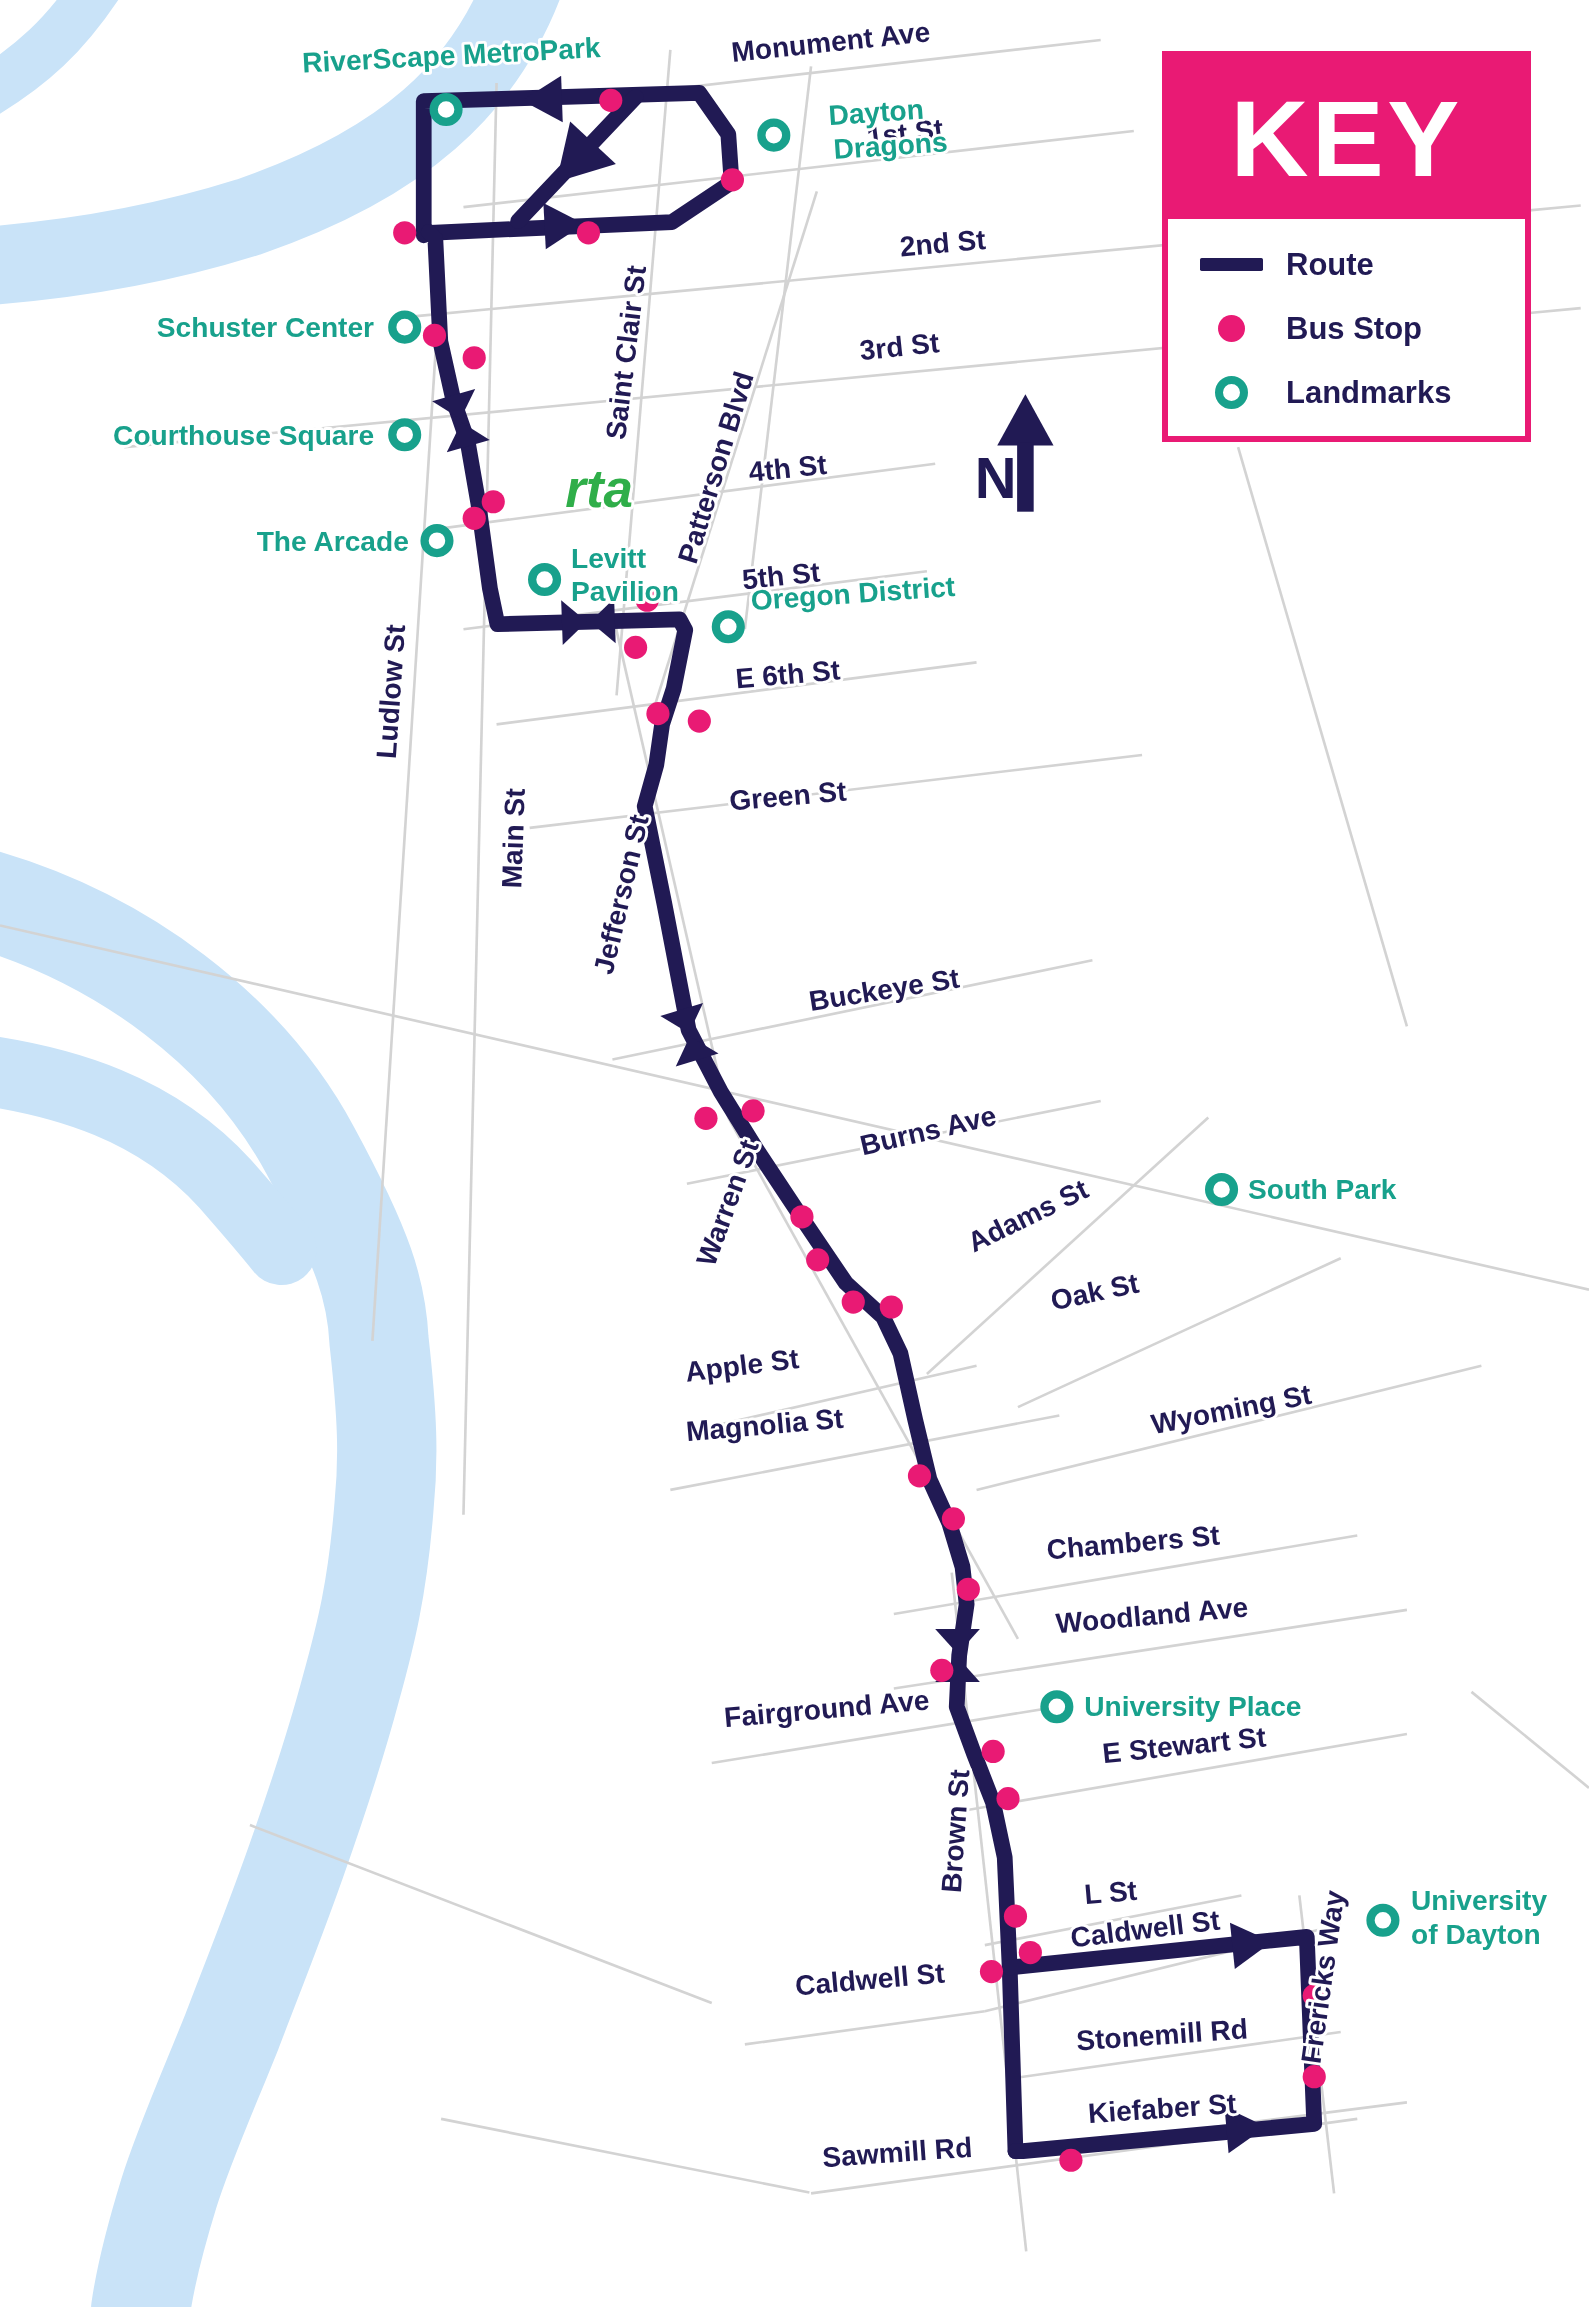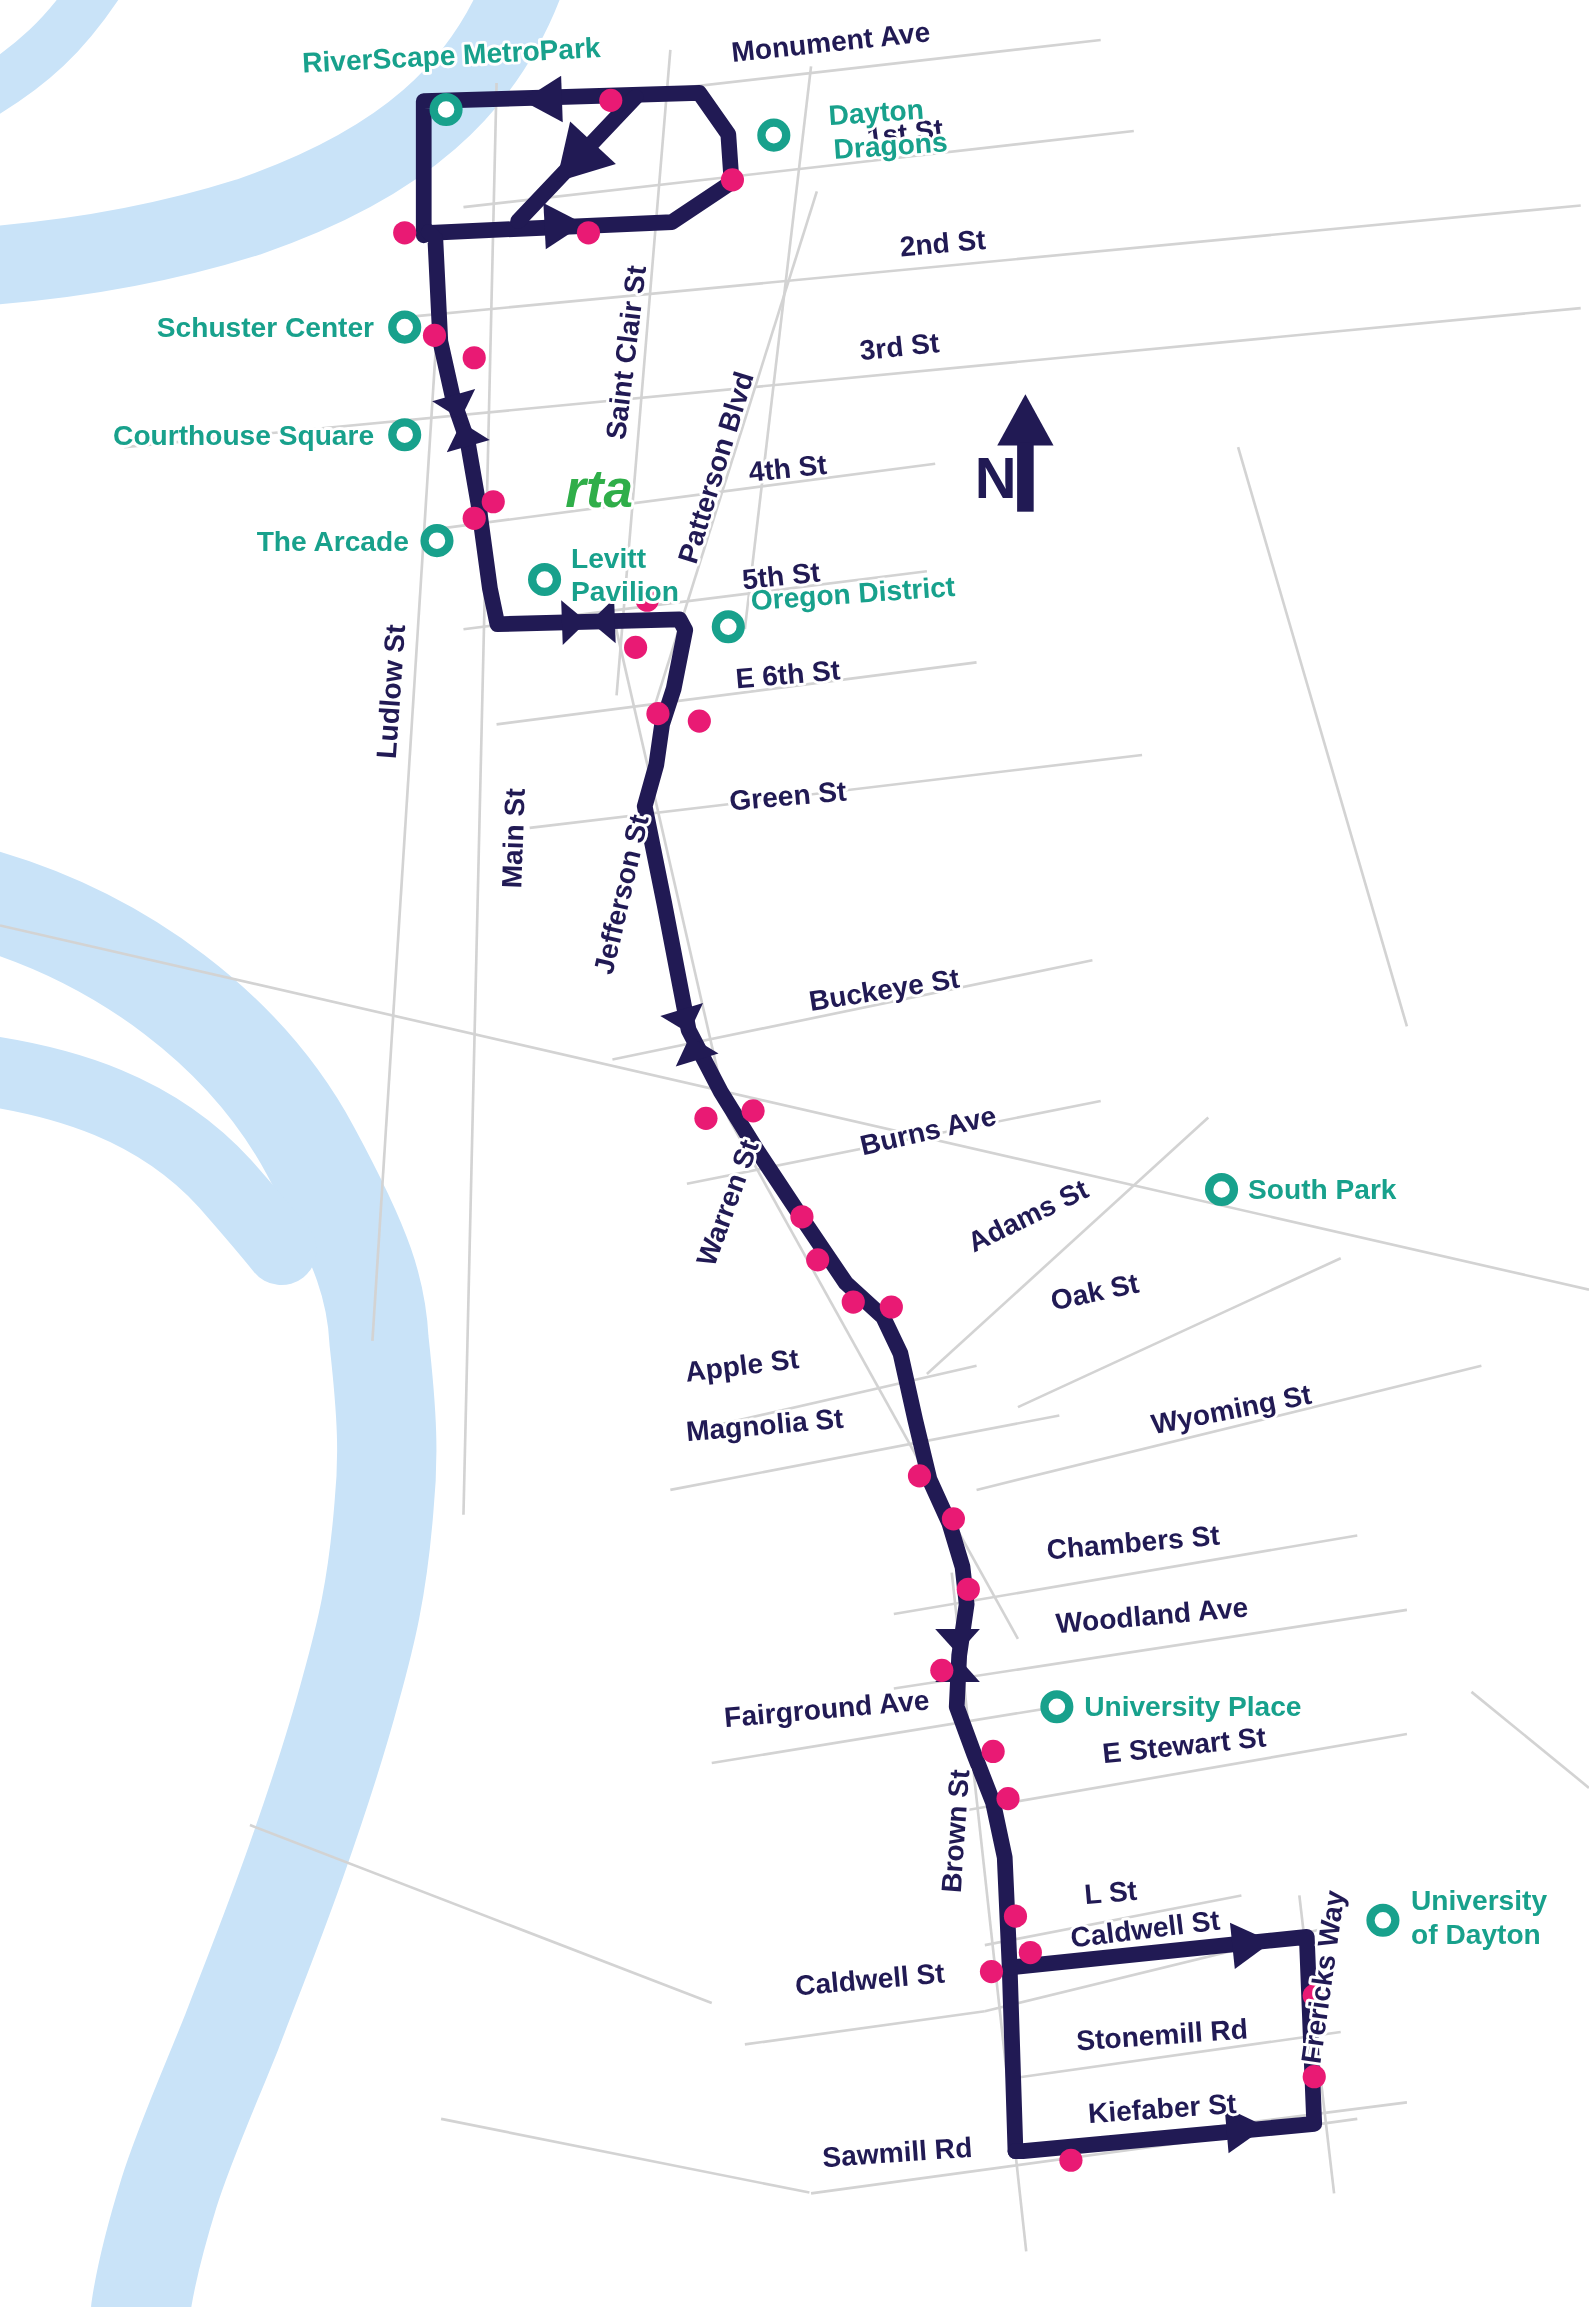--- a/index.html
+++ b/index.html
@@ -203,14 +203,39 @@
       <text x="1705" y="2308" fill="#18A18C" font-size="34" font-weight="bold" text-anchor="start" transform="rotate(0 1705 2308)" class="halo">University</text>
       <text x="1705" y="2349" fill="#18A18C" font-size="34" font-weight="bold" text-anchor="start" transform="rotate(0 1705 2349)" class="halo">of Dayton</text>
       <text x="724" y="612" fill="#2FAE49" font-size="64" font-weight="bold" font-style="italic" text-anchor="middle" class="halo">rta</text>
       <g fill="#211A54">
         <polygon points="1239,476 1205,538 1273,538"></polygon>
         <rect x="1229" y="534" width="20" height="84"></rect>
         <text x="1203" y="601" fill="#211A54" font-size="70" font-weight="bold" text-anchor="middle">N</text>
       </g>
     </svg>
 
+  <div class="key">
+    <div class="key-header">
+      <span class="key-title">KEY</span>
+    </div>
+    <div class="key-body">
+      <div class="key-row">
+        <span class="key-symbol">
+            <span class="key-line"></span>
+          </span>
+        <span class="key-label">Route</span>
+      </div>
+      <div class="key-row">
+        <span class="key-symbol">
+            <span class="key-dot"></span>
+          </span>
+        <span class="key-label">Bus Stop</span>
+      </div>
+      <div class="key-row">
+        <span class="key-symbol">
+            <span class="key-ring"></span>
+          </span>
+        <span class="key-label">Landmarks</span>
+      </div>
+    </div>
+  </div>
 </div>
 
 
 </body></html>

